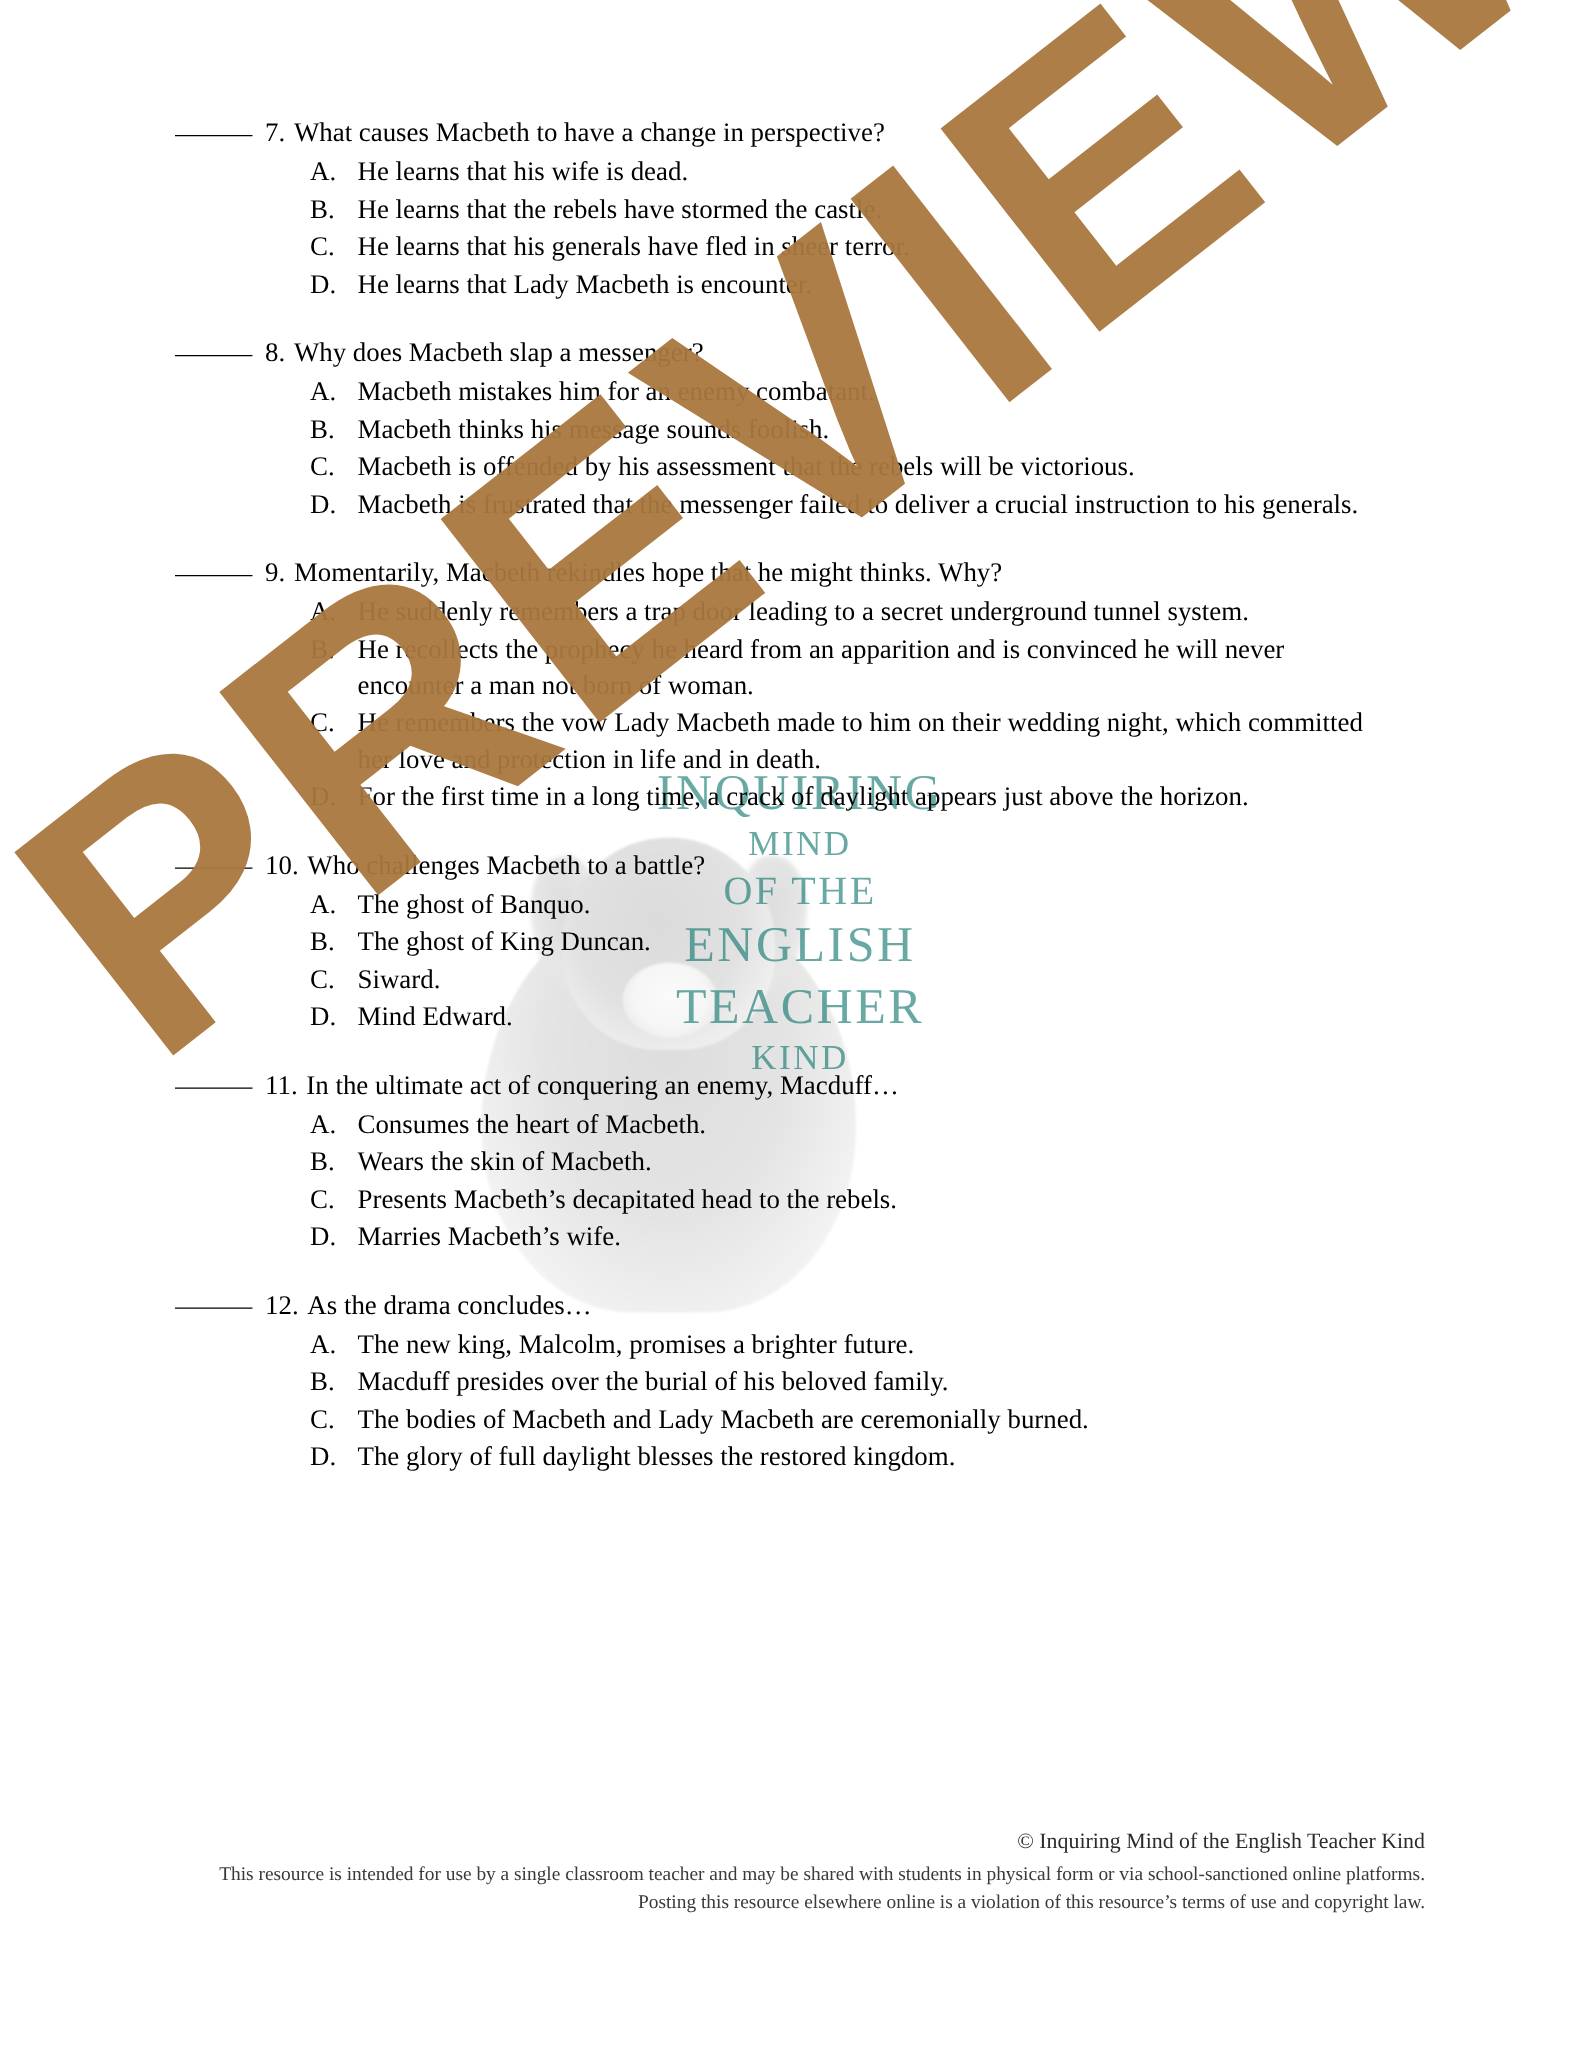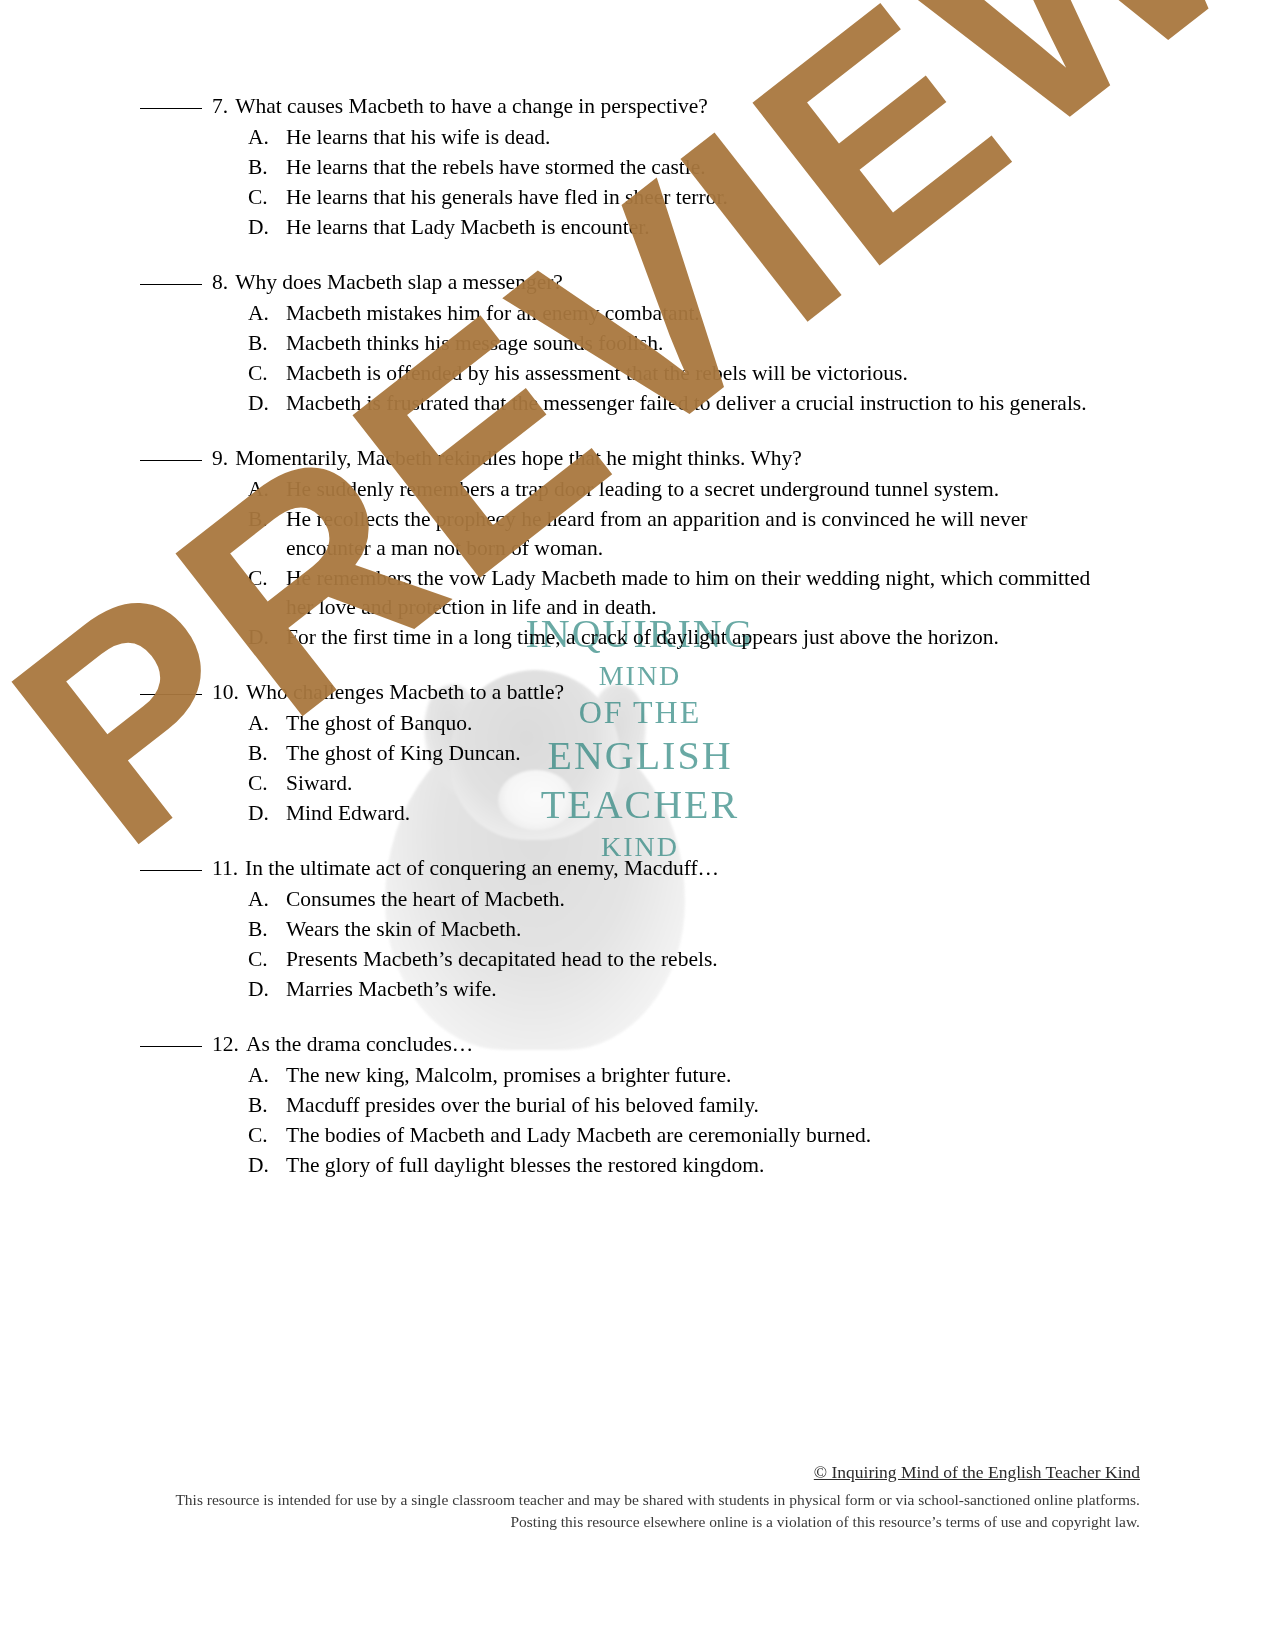--- a/index.html
+++ b/index.html
@@ -184,21 +184,20 @@
     position: absolute;
     left: 140px;
     top: 1462px;
     width: 1000px;
     text-align: right;
     color: #2b2b2b;
   }
   .footer .copy {
     font-size: 17.5px;
     margin-bottom: 6px;
-    text-decoration: underline;
   }
   .footer .terms {
     font-size: 15.5px;
     line-height: 1.45;
     color: #3a3a3a;
     text-align: right;
   }
 </style>
 </head>
 <body>

